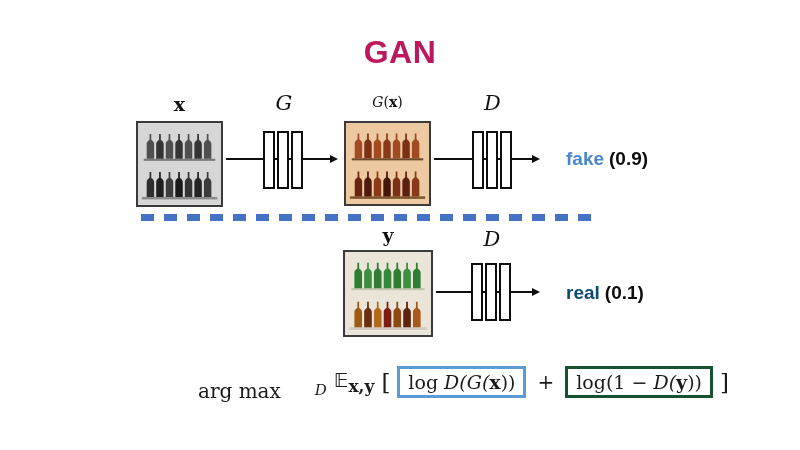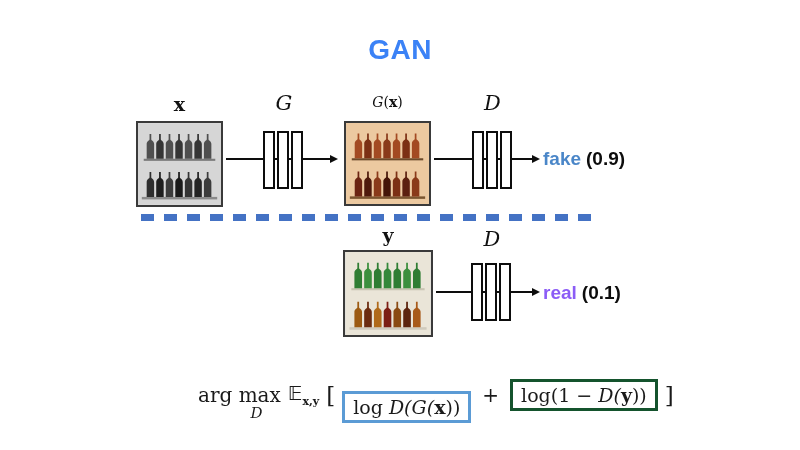--- a/index.html
+++ b/index.html
@@ -2,61 +2,61 @@
 <html><head>
 <meta charset="utf-8">
 <style>
   html,body{margin:0;padding:0;background:#fff;}
   #canvas{position:relative;width:800px;height:450px;background:#ffffff;overflow:hidden;
           font-family:"Liberation Sans",sans-serif;color:#111;}
 
   .abs{position:absolute;}
 
   
-  .title{top:34px;left:0;width:100%;text-align:center;font-size:28px;font-weight:bold;
-         letter-spacing:.5px;color:#3b82f6;}
+  .title{top:34px;left:0;width:100%;text-align:center;font-size:32px;font-weight:bold;
+         letter-spacing:.5px;color:#be185d;}
 
   
   .mlabel{font-family:"DejaVu Serif",serif;text-align:center;}
   .bold{font-weight:bold;}
   .ital{font-style:italic;}
 
   
   .photo{border:2px solid #3a3a3a;box-sizing:border-box;background:#ddd;}
   .photo svg{display:block;width:100%;height:100%;}
 
   
   .net{display:flex;gap:2px;z-index:3;}
   .net .layer{width:12px;height:58px;background:#fff;border:2px solid #0d0d0d;box-sizing:border-box;}
 
   
   .arrow{height:0;border-top:2px solid #0d0d0d;z-index:1;}
   .arrow:after{content:"";position:absolute;right:-8px;top:-5px;width:0;height:0;
                border-left:8px solid #0d0d0d;border-top:4px solid transparent;border-bottom:4px solid transparent;}
 
   
-  .out{font-size:19px;font-weight:bold;white-space:nowrap;}
+  .out{font-size:19px;font-weight:bold;white-space:nowrap;margin-left:23px;}
   .out .word-fake{color:#4a86c8;}
-  .out .word-real{color:#8b5cf6;}
+  .out .word-real{color:#0c4a6e;}
   .out .score{color:#0d0d0d;margin-left:5px;}
 
   
   .dashline{left:141px;top:214px;width:450px;height:7px;
             background:repeating-linear-gradient(90deg,#4472c4 0 13px,transparent 13px 23px);}
 
   
   .formula{left:198px;top:366px;display:flex;align-items:center;gap:7px;
            font-family:"DejaVu Serif",serif;font-size:20px;color:#1a1a1a;}
-  .argmax{display:inline-flex;flex-direction:column;align-items:center;position:relative;top:9px;line-height:1.05;}
+  .argmax{display:inline-flex;flex-direction:row;align-items:center;position:relative;top:9px;line-height:1.05;}
   .argmax .bot{font-style:italic;font-size:15px;margin-left:34px;}
   .expect{font-family:"DejaVu Sans",sans-serif;font-size:20px;}
-  .expect sub{font-family:"DejaVu Serif",serif;font-weight:bold;font-size:11px;}
+  .expect sub{font-family:"DejaVu Serif",serif;font-weight:bold;font-size:17px;}
   .bracket{font-size:23px;}
   .termbox{padding:2px 8px;font-size:19px;white-space:nowrap;background:#fff;}
-  .termbox.blue{border:3px solid #5b9bd5;margin-top:25px;}
+  .termbox.blue{border:3px solid #5b9bd5;}
   .termbox.orange{border:3px solid #14532d;}
   .termbox .mid{font-style:italic;}
   .termbox .argv{font-weight:bold;}
   .plussign{font-size:20px;margin:0 4px;}
 </style>
 </head>
 <body>
 
 <div id="canvas">
 

